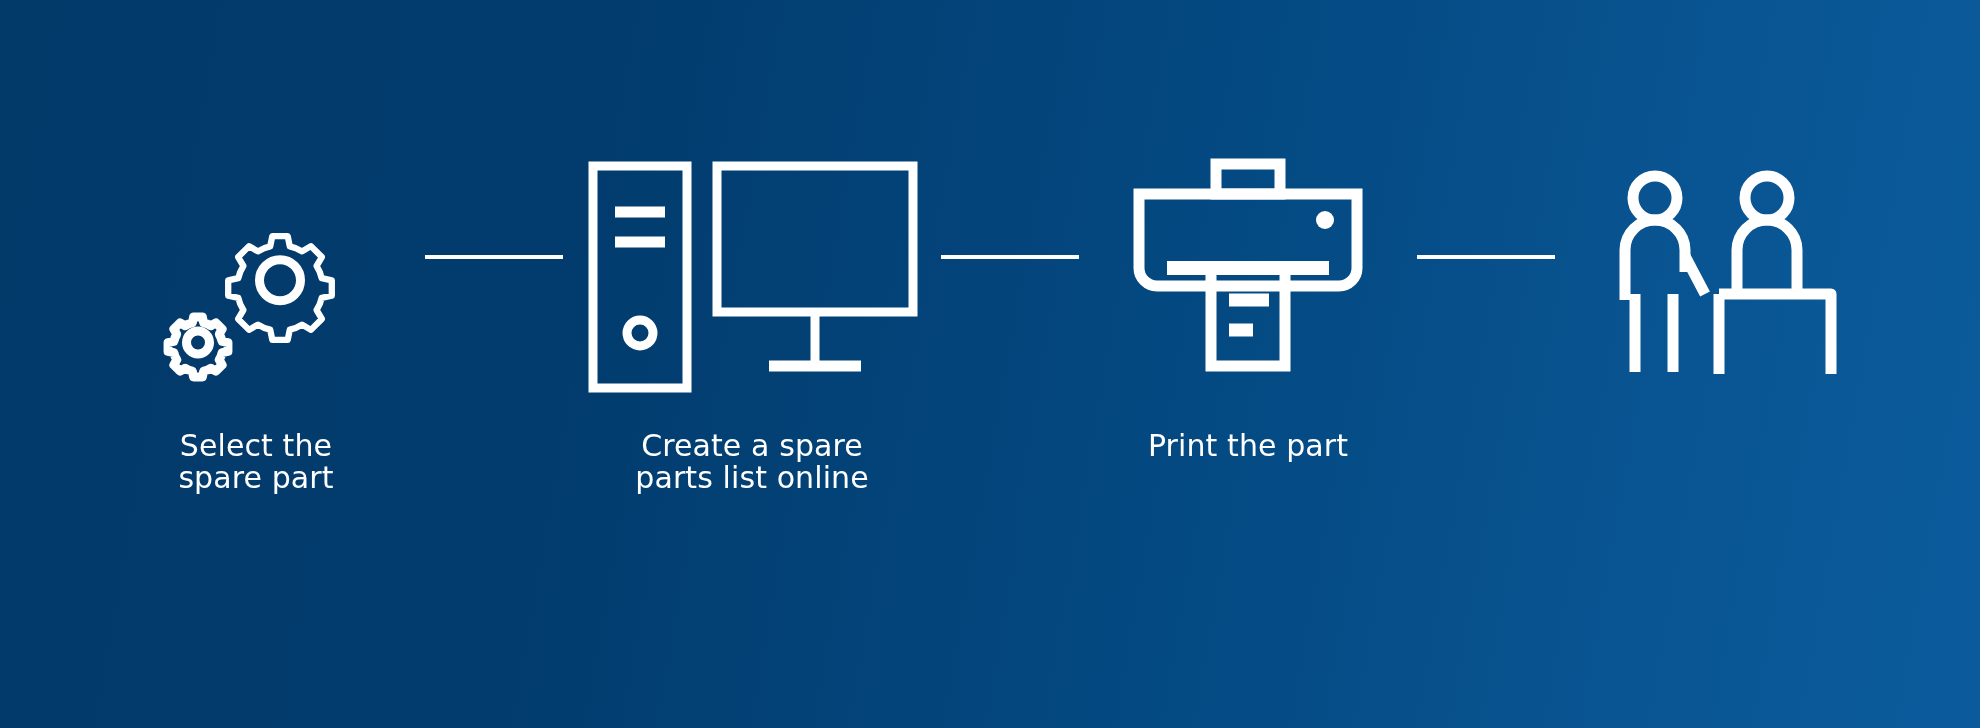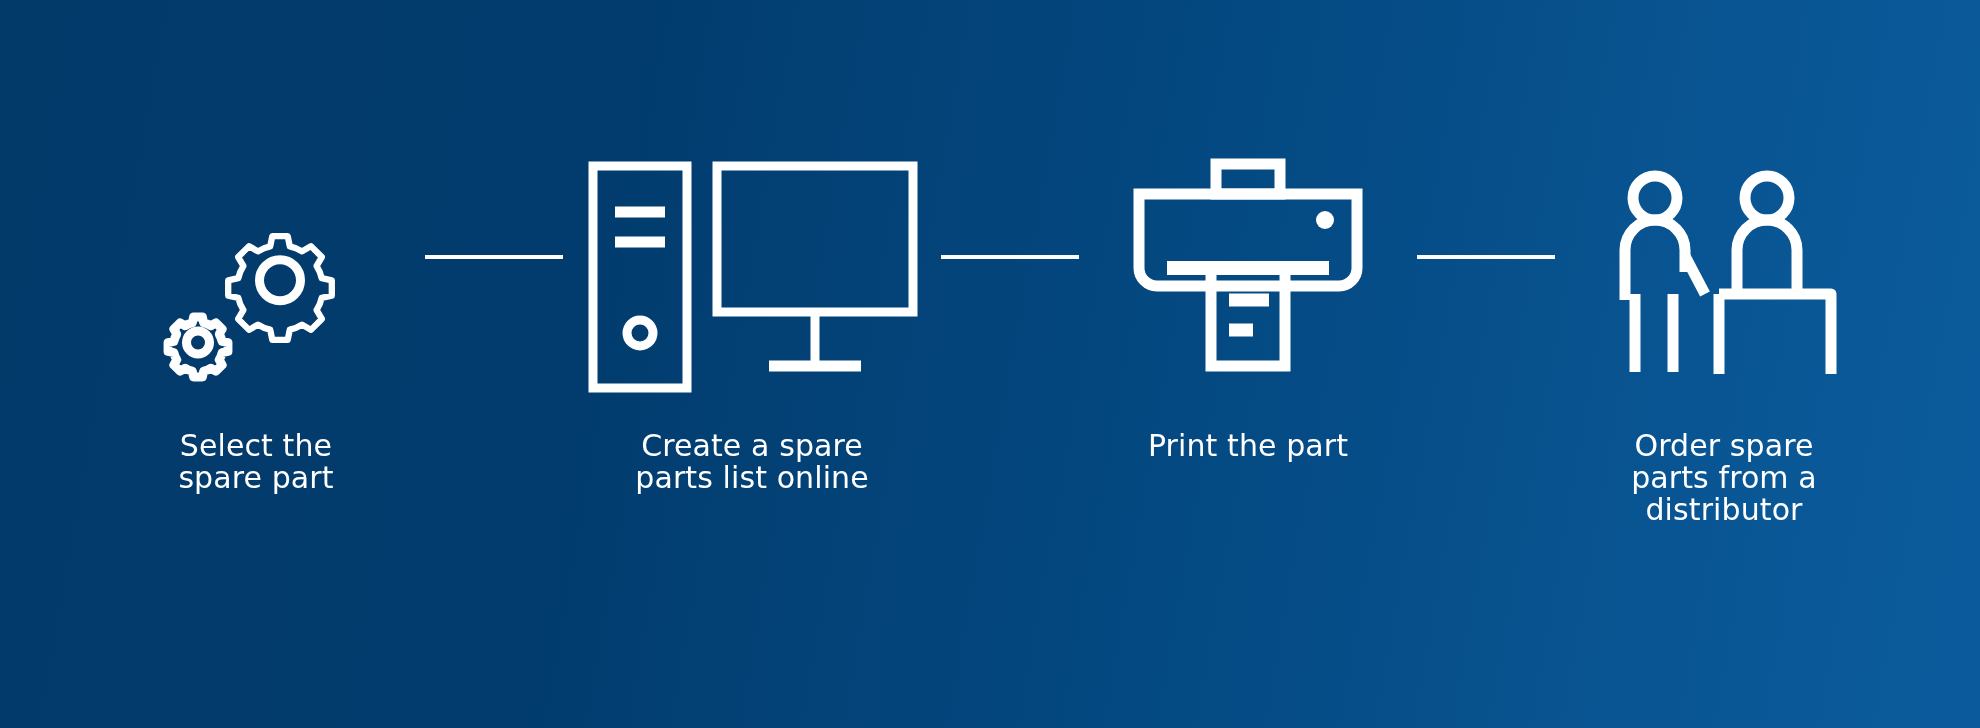--- a/index.html
+++ b/index.html
@@ -200,19 +200,16 @@
           <line x1="26" y1="126" x2="26" y2="204"></line>
           <line x1="64" y1="126" x2="64" y2="204"></line>
 
           <circle cx="158" cy="30" r="22"></circle>
           <path d="M 128 126 L 128 82 A 30 30 0 0 1 188 82 L 188 126"></path>
 
           <path d="M 110 126 L 222 126 L 222 206"></path>
           <line x1="110" y1="126" x2="110" y2="206"></line>
         </svg>
       </div>
-      <div class="step-label">Order spare
-parts from a
-distributor</div>
     </div>
 
   </div>
 </div>
 
 </body></html>

